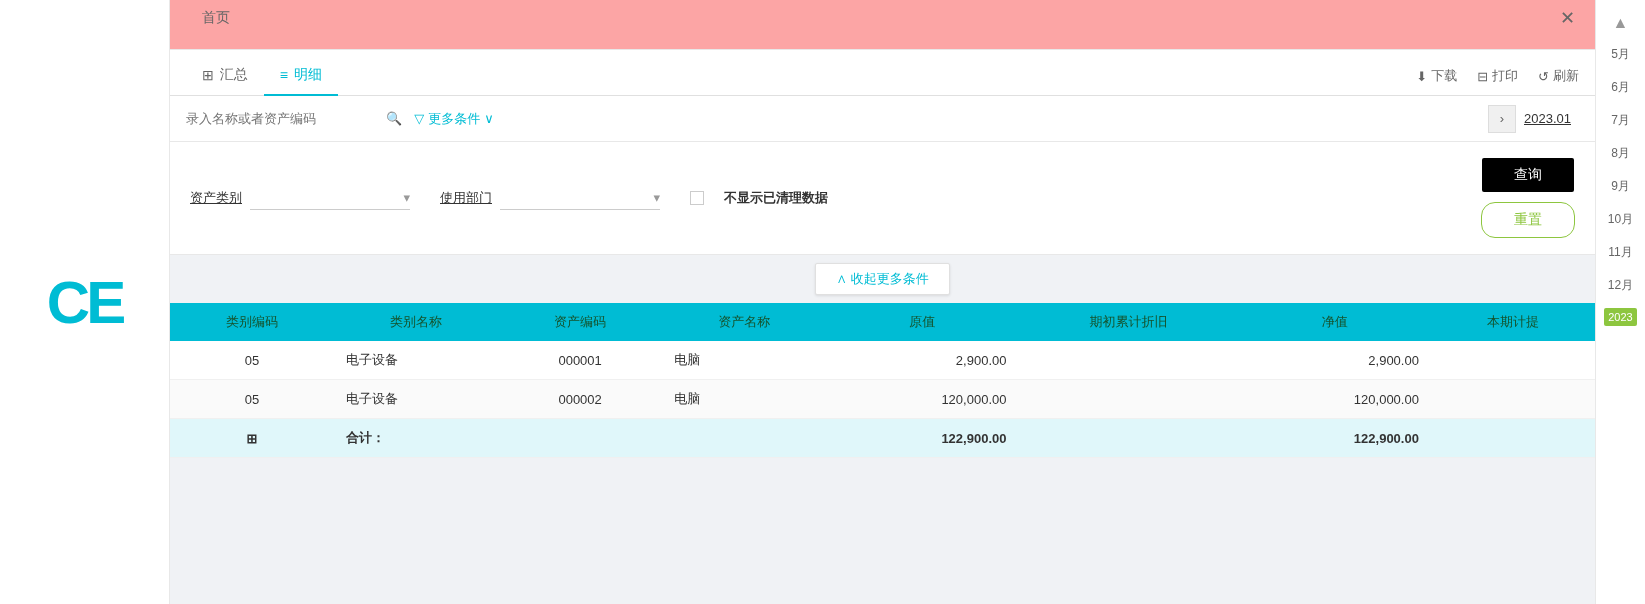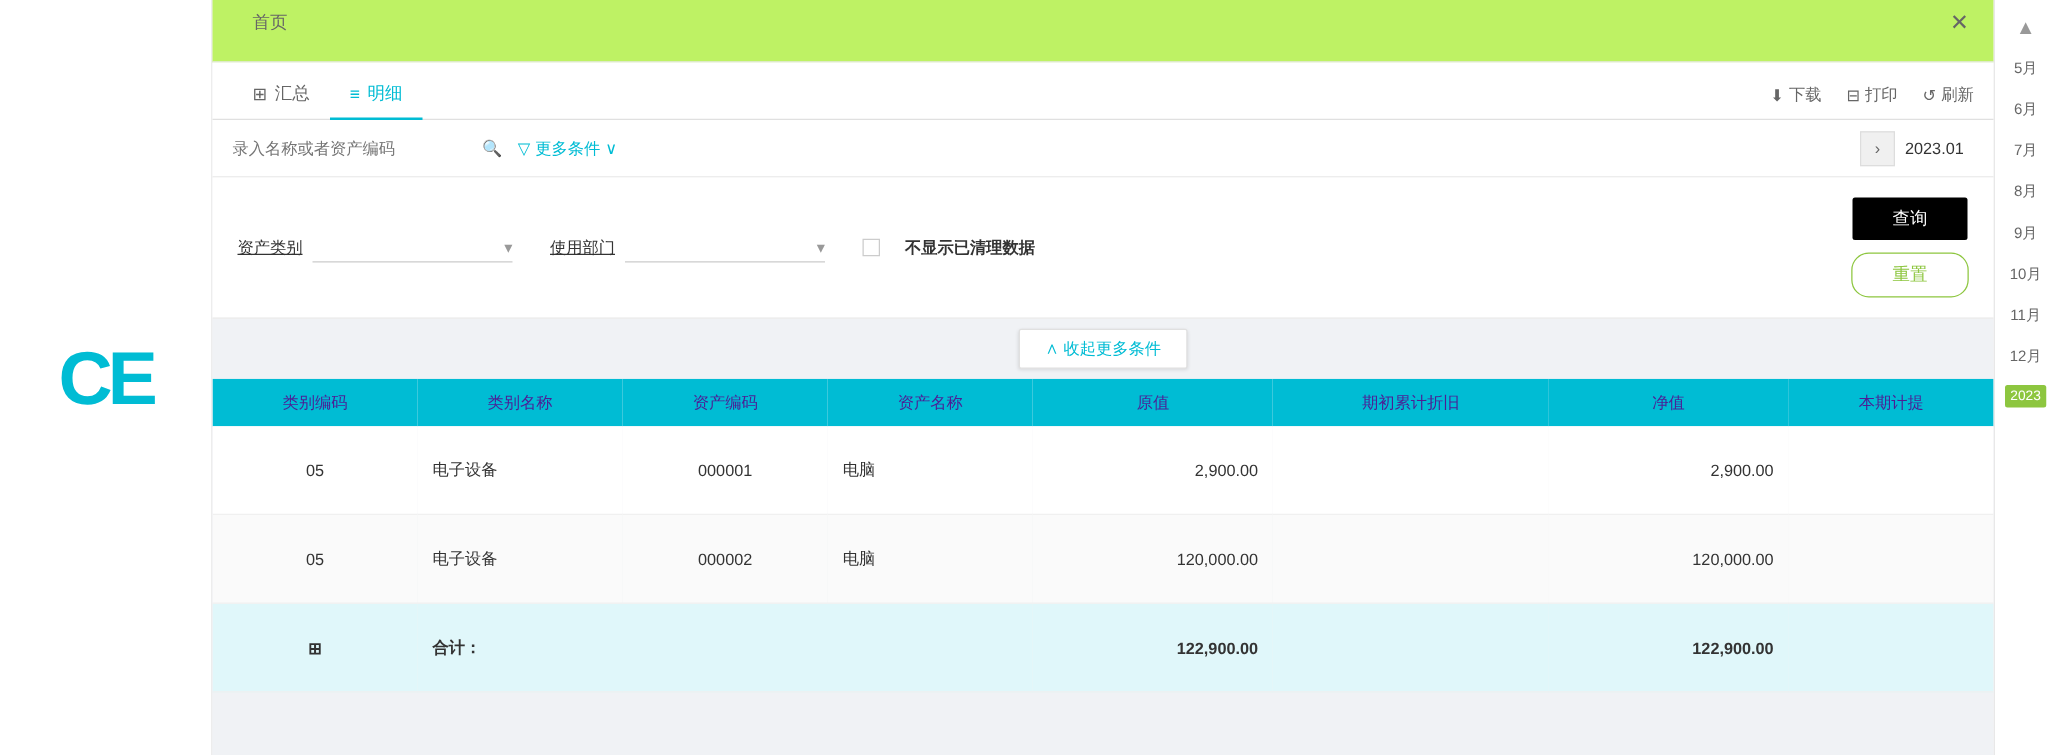--- a/index.html
+++ b/index.html
@@ -2,42 +2,42 @@
 <html><head>
   <meta charset="utf-8">
   <style>
     * { box-sizing: border-box; margin: 0; padding: 0; }
     body { font-family: 'Microsoft YaHei', Arial, sans-serif; font-size: 13px; background: #f0f2f5; color: #333; width: 1645px; height: 604px; overflow: hidden; display: flex; }
 
     
     .main-content { flex: 1; display: flex; flex-direction: column; background: #f0f2f5; }
 
     
-    .top-nav { height: 50px; background: #bef264; display: flex; align-items: center; padding: 0 0 14px 16px; border-bottom: 1px solid #e8e8e8; }
+    .top-nav { height: 50px; background: #fca5a5; display: flex; align-items: center; padding: 0 0 14px 16px; border-bottom: 1px solid #e8e8e8; }
     .nav-home { color: #666; font-size: 14px; padding: 0 16px; cursor: pointer; }
     .nav-tab { display: flex; align-items: center; height: 50px; background: #00bcd4; color: #fff; padding: 0 16px; font-size: 14px; position: relative; }
     .nav-tab .close-btn { margin-left: 8px; cursor: pointer; font-size: 16px; }
     .nav-spacer { flex: 1; }
     .nav-close-btn { padding: 0 20px; font-size: 18px; color: #666; cursor: pointer; }
 
     
     .tab-bar { height: 46px; background: #fff; display: flex; align-items: flex-end; padding: 0 16px; border-bottom: 1px solid #e0e0e0; }
     .tab-item { display: flex; align-items: center; padding: 10px 16px; cursor: pointer; color: #666; font-size: 14px; border-bottom: 2px solid transparent; margin-bottom: -1px; }
     .tab-item.active { color: #00bcd4; border-bottom: 2px solid #00bcd4; }
     .tab-item .tab-icon { margin-right: 6px; }
     .tab-actions { margin-left: auto; display: flex; align-items: center; gap: 20px; padding-bottom: 10px; color: #666; font-size: 13px; }
     .tab-action-btn { display: flex; align-items: center; gap: 4px; cursor: pointer; }
 
     
     .search-bar { height: 46px; background: #fff; display: flex; align-items: center; padding: 0 16px; border-bottom: 1px solid #e8e8e8; }
     .search-input { border: none; outline: none; font-size: 13px; color: #737373; width: 200px; }
     .search-icon { color: #999; margin-right: 12px; }
     .filter-btn { display: flex; align-items: center; gap: 4px; color: #00bcd4; font-size: 13px; cursor: pointer; }
     .search-right-arrow { margin-left: auto; width: 28px; height: 28px; background: #f0f0f0; border: 1px solid #ddd; display: flex; align-items: center; justify-content: center; cursor: pointer; color: #666; }
-    .date-label { color: #333; font-size: 13px; padding: 0 8px; }
+    .date-label { color: #333; font-size: 13px; padding: 0 8px; text-decoration: underline; }
 
     
     .filter-area { background: #fff; padding: 16px 20px; border-bottom: 1px solid #e8e8e8; }
     .filter-row { display: flex; align-items: center; gap: 30px; }
     .filter-item { display: flex; align-items: center; gap: 8px; }
     .filter-label { color: #333; font-size: 13px; white-space: nowrap; text-decoration: underline; }
     .filter-select { width: 160px; border: none; border-bottom: 1px solid #ccc; padding: 4px 0; font-size: 13px; display: flex; align-items: center; justify-content: space-between; cursor: pointer; }
     .filter-select-arrow { color: #999; }
     .checkbox-item { display: flex; align-items: center; gap: 20px; cursor: pointer; font-weight: bold; }
     .checkbox-box { width: 14px; height: 14px; border: 1px solid #ccc; background: #fff; }
@@ -45,25 +45,25 @@
     .btn-reset { background: #fff; color: #8dc63f; border: 1px solid #8dc63f; padding: 8px 32px; font-size: 14px; cursor: pointer; border-radius: 14px; margin-top: 10px; }
     .btn-group { display: flex; flex-direction: column; align-items: center; margin-left: auto; }
 
     
     .collapse-row { display: flex; justify-content: center; padding: 8px 16px; }
     .collapse-btn { background: #fff; border: 1px solid #e0e0e0; color: #00bcd4; padding: 6px 20px; font-size: 13px; cursor: pointer; border-radius: 2px; box-shadow: 0 1px 3px rgba(0,0,0,0.1); }
 
     
     .table-container { flex: 1; overflow: auto; }
     table { width: 100%; border-collapse: collapse; }
-    thead tr { background: #00bcd4; color: #4c1d95; }
+    thead tr { background: #00bcd4; color: #14532d; }
     thead th { padding: 10px 12px; text-align: center; font-weight: normal; font-size: 13px; border: none; }
     tbody tr { background: #fff; }
     tbody tr:nth-child(even) { background: #fafafa; }
-    tbody td { padding: 26px 12px; font-size: 13px; border-bottom: 1px solid #f0f0f0; text-align: center; }
+    tbody td { padding: 10px 12px; font-size: 13px; border-bottom: 1px solid #f0f0f0; text-align: center; }
     tbody td.text-right { text-align: right; }
     tbody td.text-left { text-align: left; }
     .total-row { background: #e0f7fa !important; font-weight: bold; }
     .total-row td { border-top: 1px solid #b2ebf2; }
 
     
     .right-panel { width: 50px; background: #fff; border-left: 1px solid #e8e8e8; display: flex; flex-direction: column; align-items: center; padding-top: 10px; gap: 4px; }
     .month-item { width: 100%; text-align: center; padding: 6px 0; font-size: 12px; color: #666; cursor: pointer; }
     .year-badge { background: #8dc63f; color: #fff; font-size: 11px; padding: 3px 4px; border-radius: 2px; margin: 4px auto; }
     .scroll-up, .scroll-down { color: #999; font-size: 16px; cursor: pointer; padding: 4px; }

